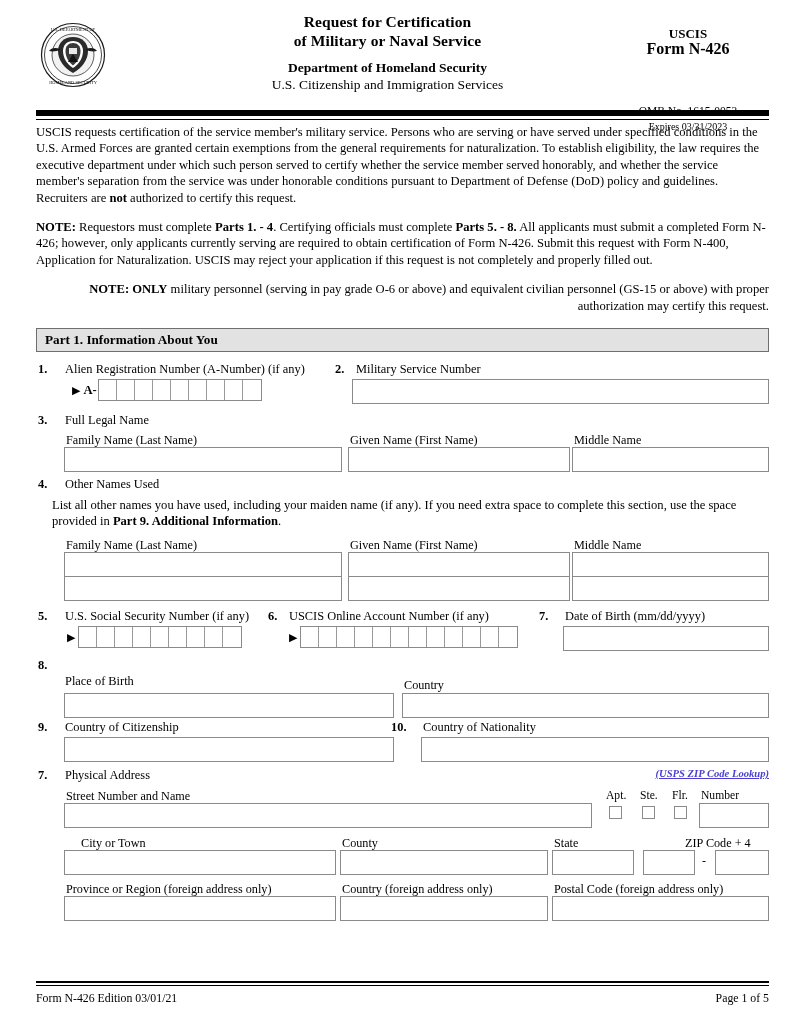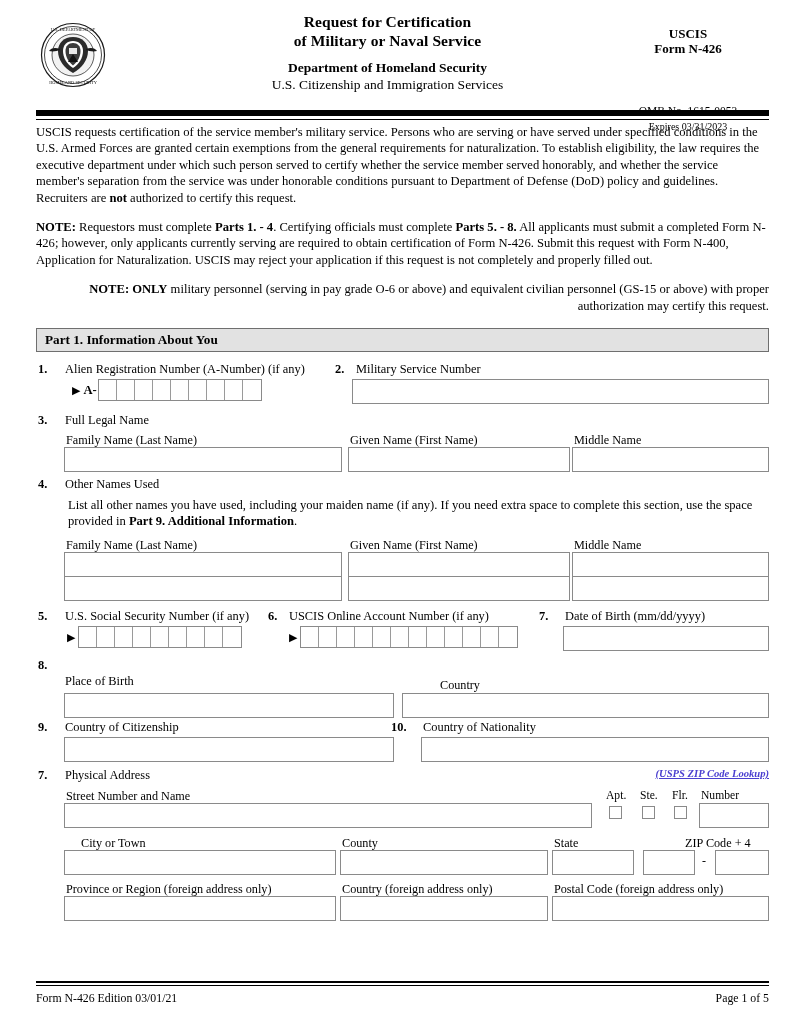--- a/index.html
+++ b/index.html
@@ -57,21 +57,21 @@
   }
   .uscis-block {
     position: absolute;
     right: 0;
     top: 26px;
     width: 162px;
     text-align: center;
     line-height: 15px;
   }
   .uscis-block .u1 { font-size: 13px; font-weight: bold; }
-  .uscis-block .u2 { font-size: 13px; font-weight: bold; }
+  .uscis-block .u2 { font-size: 16px; font-weight: bold; }
   .uscis-block .u3 { font-size: 11.5px; margin-top: 48px; }
   .uscis-block .u4 { font-size: 10px; }
 
   .rule-thick {
     height: 6px;
     background: #000000;
     margin-top: 6px;
   }
   .rule-thin {
     height: 1px;
@@ -278,21 +278,21 @@
     <div class="fbox" style="position:absolute; left:312px; top:34px; width:222px;"></div>
 
     <span class="flabel" style="position:absolute; left:538px; top:20px;">Middle Name</span>
     <div class="fbox" style="position:absolute; left:536px; top:34px; width:197px;"></div>
   </div>
 
   <div class="row" style="margin-top:8px; height:130px;">
     <span class="num" style="left:2px; top:0;">4.</span>
     <span class="qlabel" style="position:absolute; left:29px; top:0;">Other Names Used</span>
 
-    <div class="para" style="position:absolute; left:32px; top:21px; width:706px; margin:0; line-height:15.6px;">
+    <div class="para" style="position:absolute; left:16px; top:21px; width:706px; margin:0; line-height:15.6px;">
       <span>List all other names you have used, including your maiden name (if any).  If you need extra space to complete this section, use the space provided in </span><b>Part 9. Additional Information</b><span>.</span>
     </div>
 
     <span class="flabel" style="position:absolute; left:30px; top:61px;">Family Name (Last Name)</span>
     <div class="fbox" style="position:absolute; left:28px; top:75px; width:278px;"></div>
     <div class="fbox" style="position:absolute; left:28px; top:99px; width:278px;"></div>
 
     <span class="flabel" style="position:absolute; left:314px; top:61px;">Given Name (First Name)</span>
     <div class="fbox" style="position:absolute; left:312px; top:75px; width:222px;"></div>
     <div class="fbox" style="position:absolute; left:312px; top:99px; width:222px;"></div>
@@ -343,21 +343,21 @@
     <div class="fbox" style="position:absolute; left:527px; top:17px; width:206px;"></div>
   </div>
 
   <div class="row" style="margin-top:5px; height:56px;">
     <span class="num" style="left:2px; top:0;">8.</span>
     <span class="qlabel" style="position:absolute; left:29px; top:16px;">Place of Birth</span>
 
     <span class="flabel" style="position:absolute; left:30px; top:21px;margin-top:20px;">City</span>
     <div class="fbox" style="position:absolute; left:28px; top:35px; width:330px;"></div>
 
-    <span class="flabel" style="position:absolute; left:368px; top:20px;margin-left:36px;">Country</span>
+    <span class="flabel" style="position:absolute; left:368px; top:20px;">Country</span>
     <div class="fbox" style="position:absolute; left:366px; top:35px; width:367px;"></div>
   </div>
 
   <div class="row" style="margin-top:6px; height:42px;">
     <span class="num" style="left:2px; top:0;">9.</span>
     <span class="qlabel" style="position:absolute; left:29px; top:0;">Country of Citizenship</span>
     <div class="fbox" style="position:absolute; left:28px; top:17px; width:330px;"></div>
 
     <span class="num" style="left:355px; top:0;">10.</span>
     <span class="qlabel" style="position:absolute; left:387px; top:0;">Country of Nationality</span>

